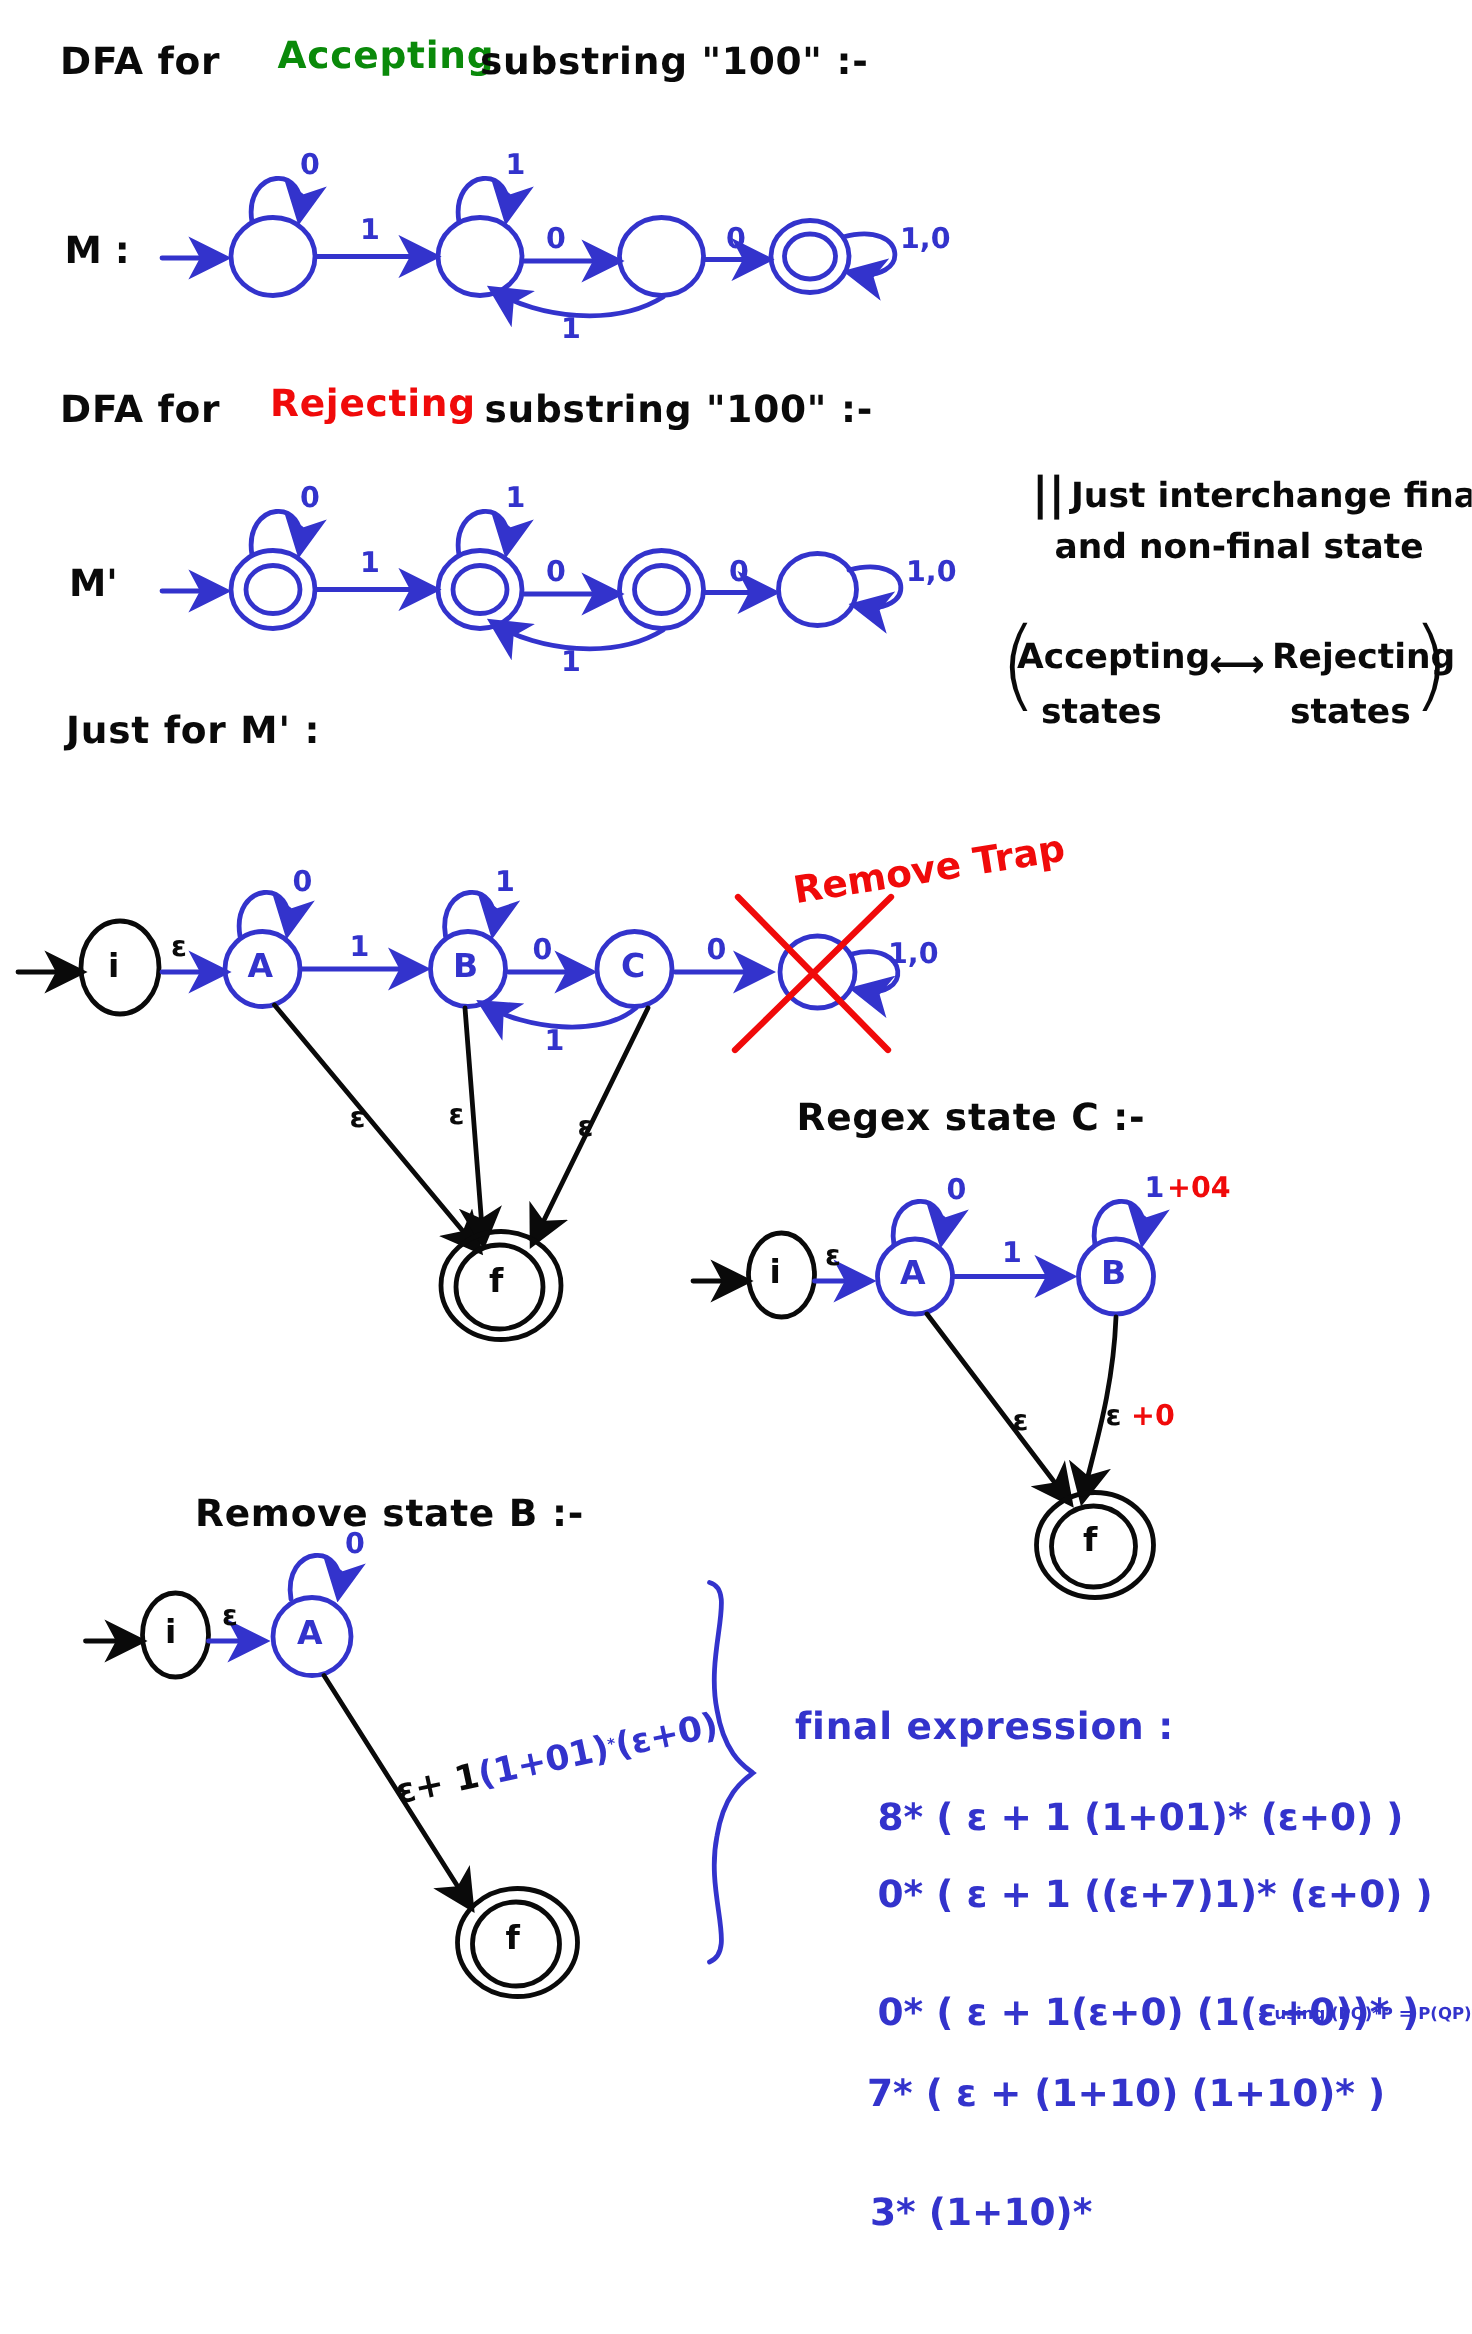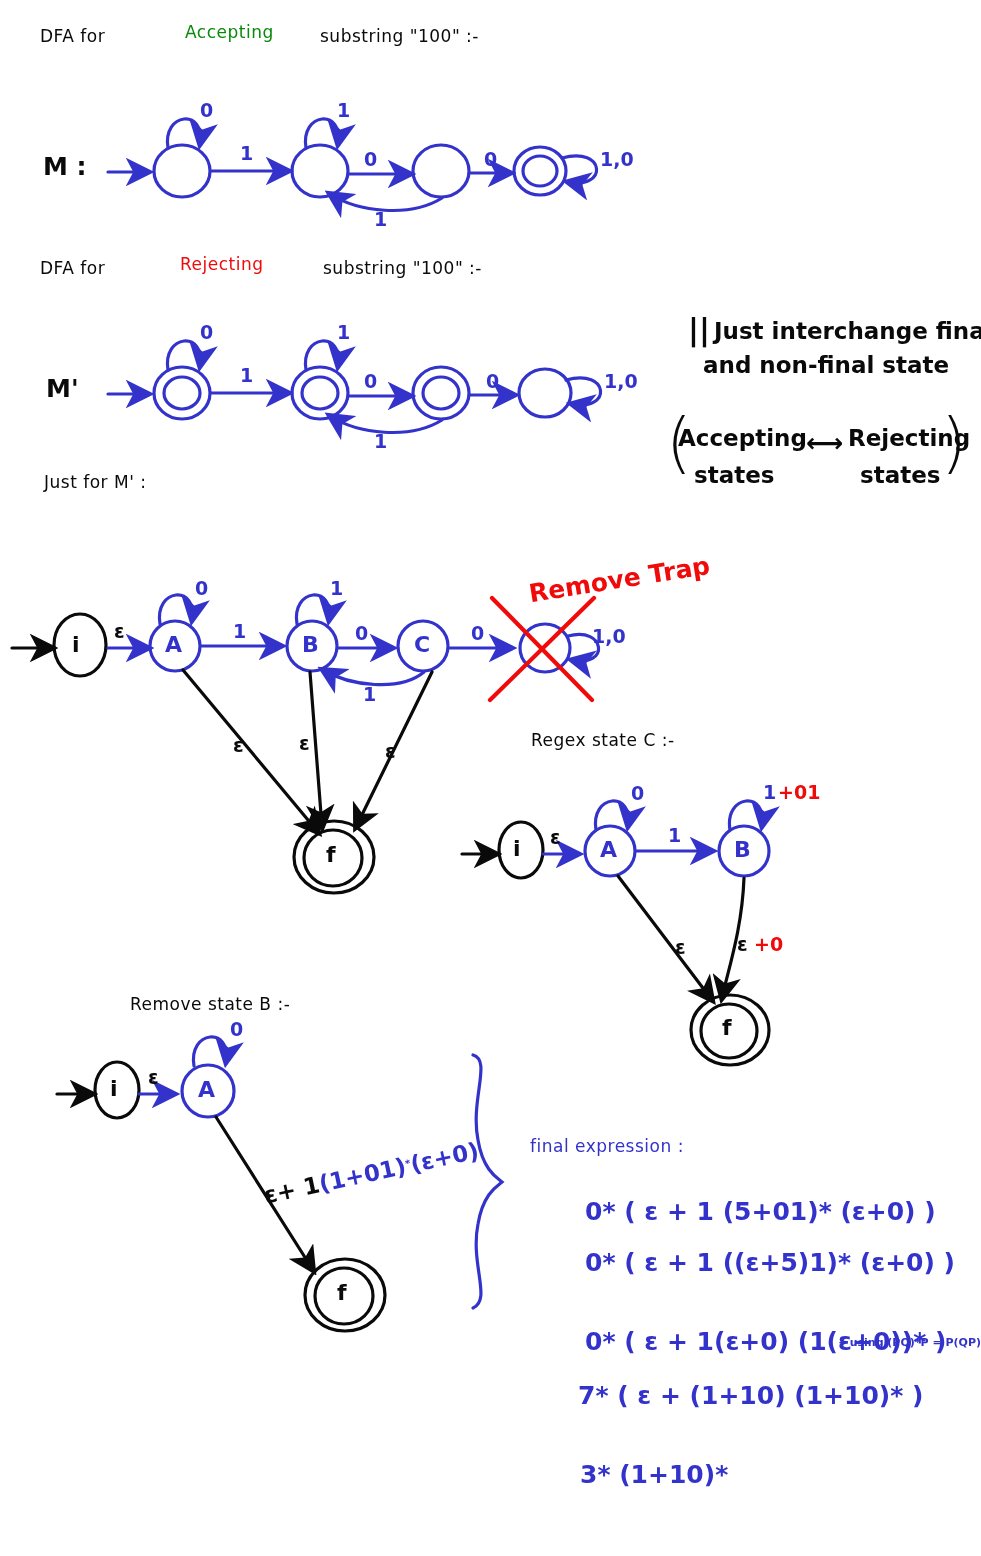--- a/index.html
+++ b/index.html
@@ -7,21 +7,21 @@
     width:981px;height:1556px;position:relative;overflow:hidden;
     font-family:"DejaVu Sans", sans-serif;
     color:#000;
   }
   .hw{position:absolute;white-space:nowrap;font-family:"DejaVu Sans", sans-serif;}
   .ink-black{color:#0a0a0a;}
   .ink-blue{color:#3333cc;}
   .ink-red{color:#f00a0a;}
   .ink-green{color:#0a8a0a;}
   svg.layer{position:absolute;left:0;top:0;width:981px;height:1556px;overflow:visible;pointer-events:none;}
-  .t-head{font-size:17px;font-weight:400;letter-spacing:.5px;}
+  .t-head{font-size:25px;font-weight:700;letter-spacing:.5px;}
   .t-mid{font-size:25px;font-weight:600;}
   .t-lbl{font-size:19px;font-weight:700;}
   .t-xs{font-size:11px;font-weight:600;}
   .t-state{font-size:22px;font-weight:600;}
   .t-expr{font-size:23px;font-weight:600;}
   .t-note{font-size:23px;font-weight:600;}
   .sup{font-size:.62em;vertical-align:super;}
 </style>
 </head>
 <body>
@@ -218,38 +218,38 @@
 <div class="hw t-mid ink-red" style="left:528px;top:565px;transform:rotate(-9deg);">Remove Trap</div>
 
 <div class="hw t-head ink-black" style="left:531px;top:730px;">Regex state  C :-</div>
 <div class="hw t-state ink-black" style="left:513px;top:836px;">i</div>
 <div class="hw t-state ink-blue" style="left:600px;top:837px;">A</div>
 <div class="hw t-state ink-blue" style="left:734px;top:837px;">B</div>
 <div class="hw t-state ink-black" style="left:722px;top:1015px;">f</div>
 
 <div class="hw t-lbl ink-blue" style="left:631px;top:782px;">0</div>
 <div class="hw t-lbl ink-blue" style="left:763px;top:781px;">1</div>
-<div class="hw t-lbl ink-red" style="left:778px;top:781px;">+01</div>
+<div class="hw t-lbl ink-red" style="left:778px;top:781px;">+04</div>
 
 <div class="hw t-lbl ink-black" style="left:550px;top:826px;">ε</div>
 <div class="hw t-lbl ink-blue" style="left:668px;top:824px;">1</div>
 <div class="hw t-lbl ink-black" style="left:675px;top:936px;">ε</div>
 <div class="hw t-lbl ink-black" style="left:737px;top:933px;">ε</div>
 <div class="hw t-lbl ink-red" style="left:754px;top:933px;">+0</div>
 
 <div class="hw t-head ink-black" style="left:130px;top:994px;">Remove state  B :-</div>
 <div class="hw t-state ink-black" style="left:110px;top:1076px;">i</div>
 <div class="hw t-state ink-blue" style="left:198px;top:1077px;">A</div>
 <div class="hw t-state ink-black" style="left:337px;top:1280px;">f</div>
 <div class="hw t-lbl ink-blue" style="left:230px;top:1018px;">0</div>
 <div class="hw t-lbl ink-black" style="left:148px;top:1066px;">ε</div>
 
 <div class="hw" style="left:262px;top:1160px;transform:rotate(-12deg);">
   <span class="t-expr ink-black">ε+ 1</span><span class="t-expr ink-blue">(1+01)</span><span class="t-expr ink-blue sup">*</span><span class="t-expr ink-blue">(ε+0)</span>
 </div>
 
 <div class="hw t-head ink-blue" style="left:530px;top:1136px;">final expression :</div>
-<div class="hw t-expr ink-blue" style="left:585px;top:1197px;font-size:25px;">0* ( ε + 1 (5+01)* (ε+0) )</div>
-<div class="hw t-expr ink-blue" style="left:585px;top:1248px;font-size:25px;">0* ( ε + 1 ((ε+5)1)* (ε+0) )</div>
+<div class="hw t-expr ink-blue" style="left:585px;top:1197px;font-size:25px;">8* ( ε + 1 (1+01)* (ε+0) )</div>
+<div class="hw t-expr ink-blue" style="left:585px;top:1248px;font-size:25px;">0* ( ε + 1 ((ε+7)1)* (ε+0) )</div>
 <div class="hw t-expr ink-blue" style="left:585px;top:1327px;font-size:25px;">0* ( ε + 1(ε+0) (1(ε+0))* )</div>
 <div class="hw t-expr ink-blue" style="left:578px;top:1381px;font-size:25px;">7* ( ε + (1+10) (1+10)* )</div>
 <div class="hw t-expr ink-blue" style="left:580px;top:1460px;font-size:25px;">3* (1+10)*</div>
 <div class="hw t-xs ink-blue" style="left:838px;top:1336px;">{ using (PQ)*P = P(QP)* }</div>
 
 </body></html>

